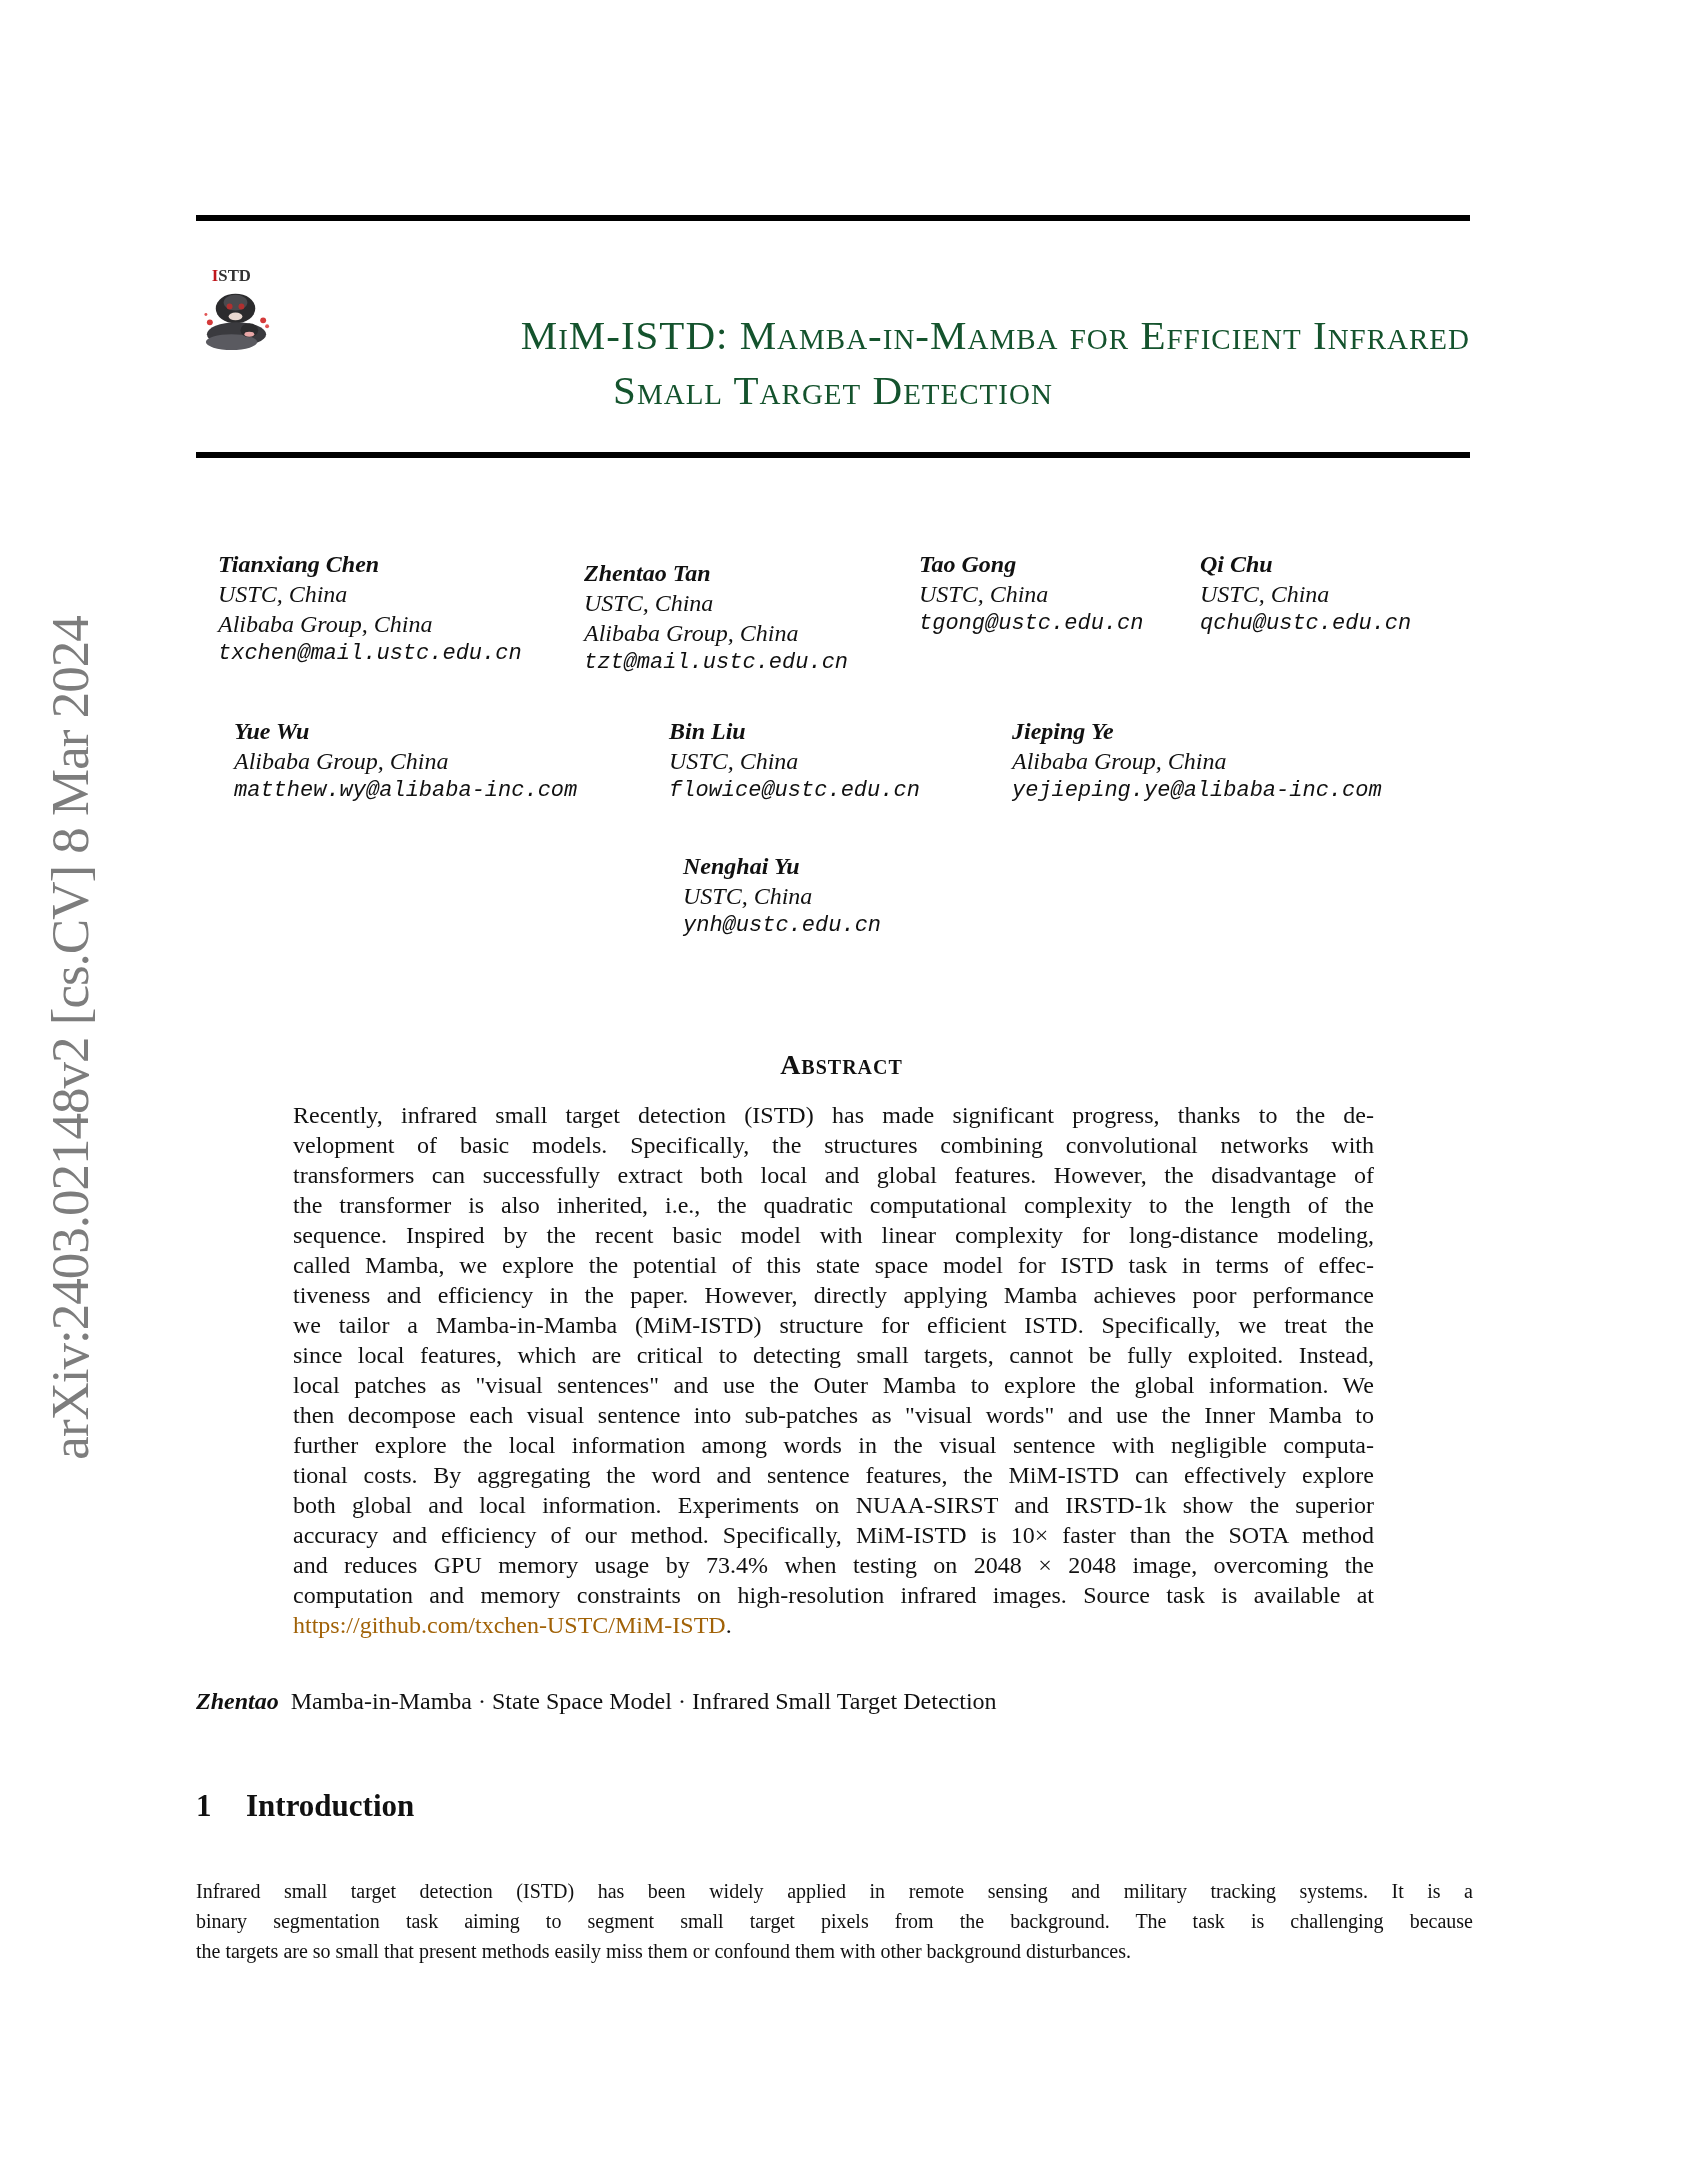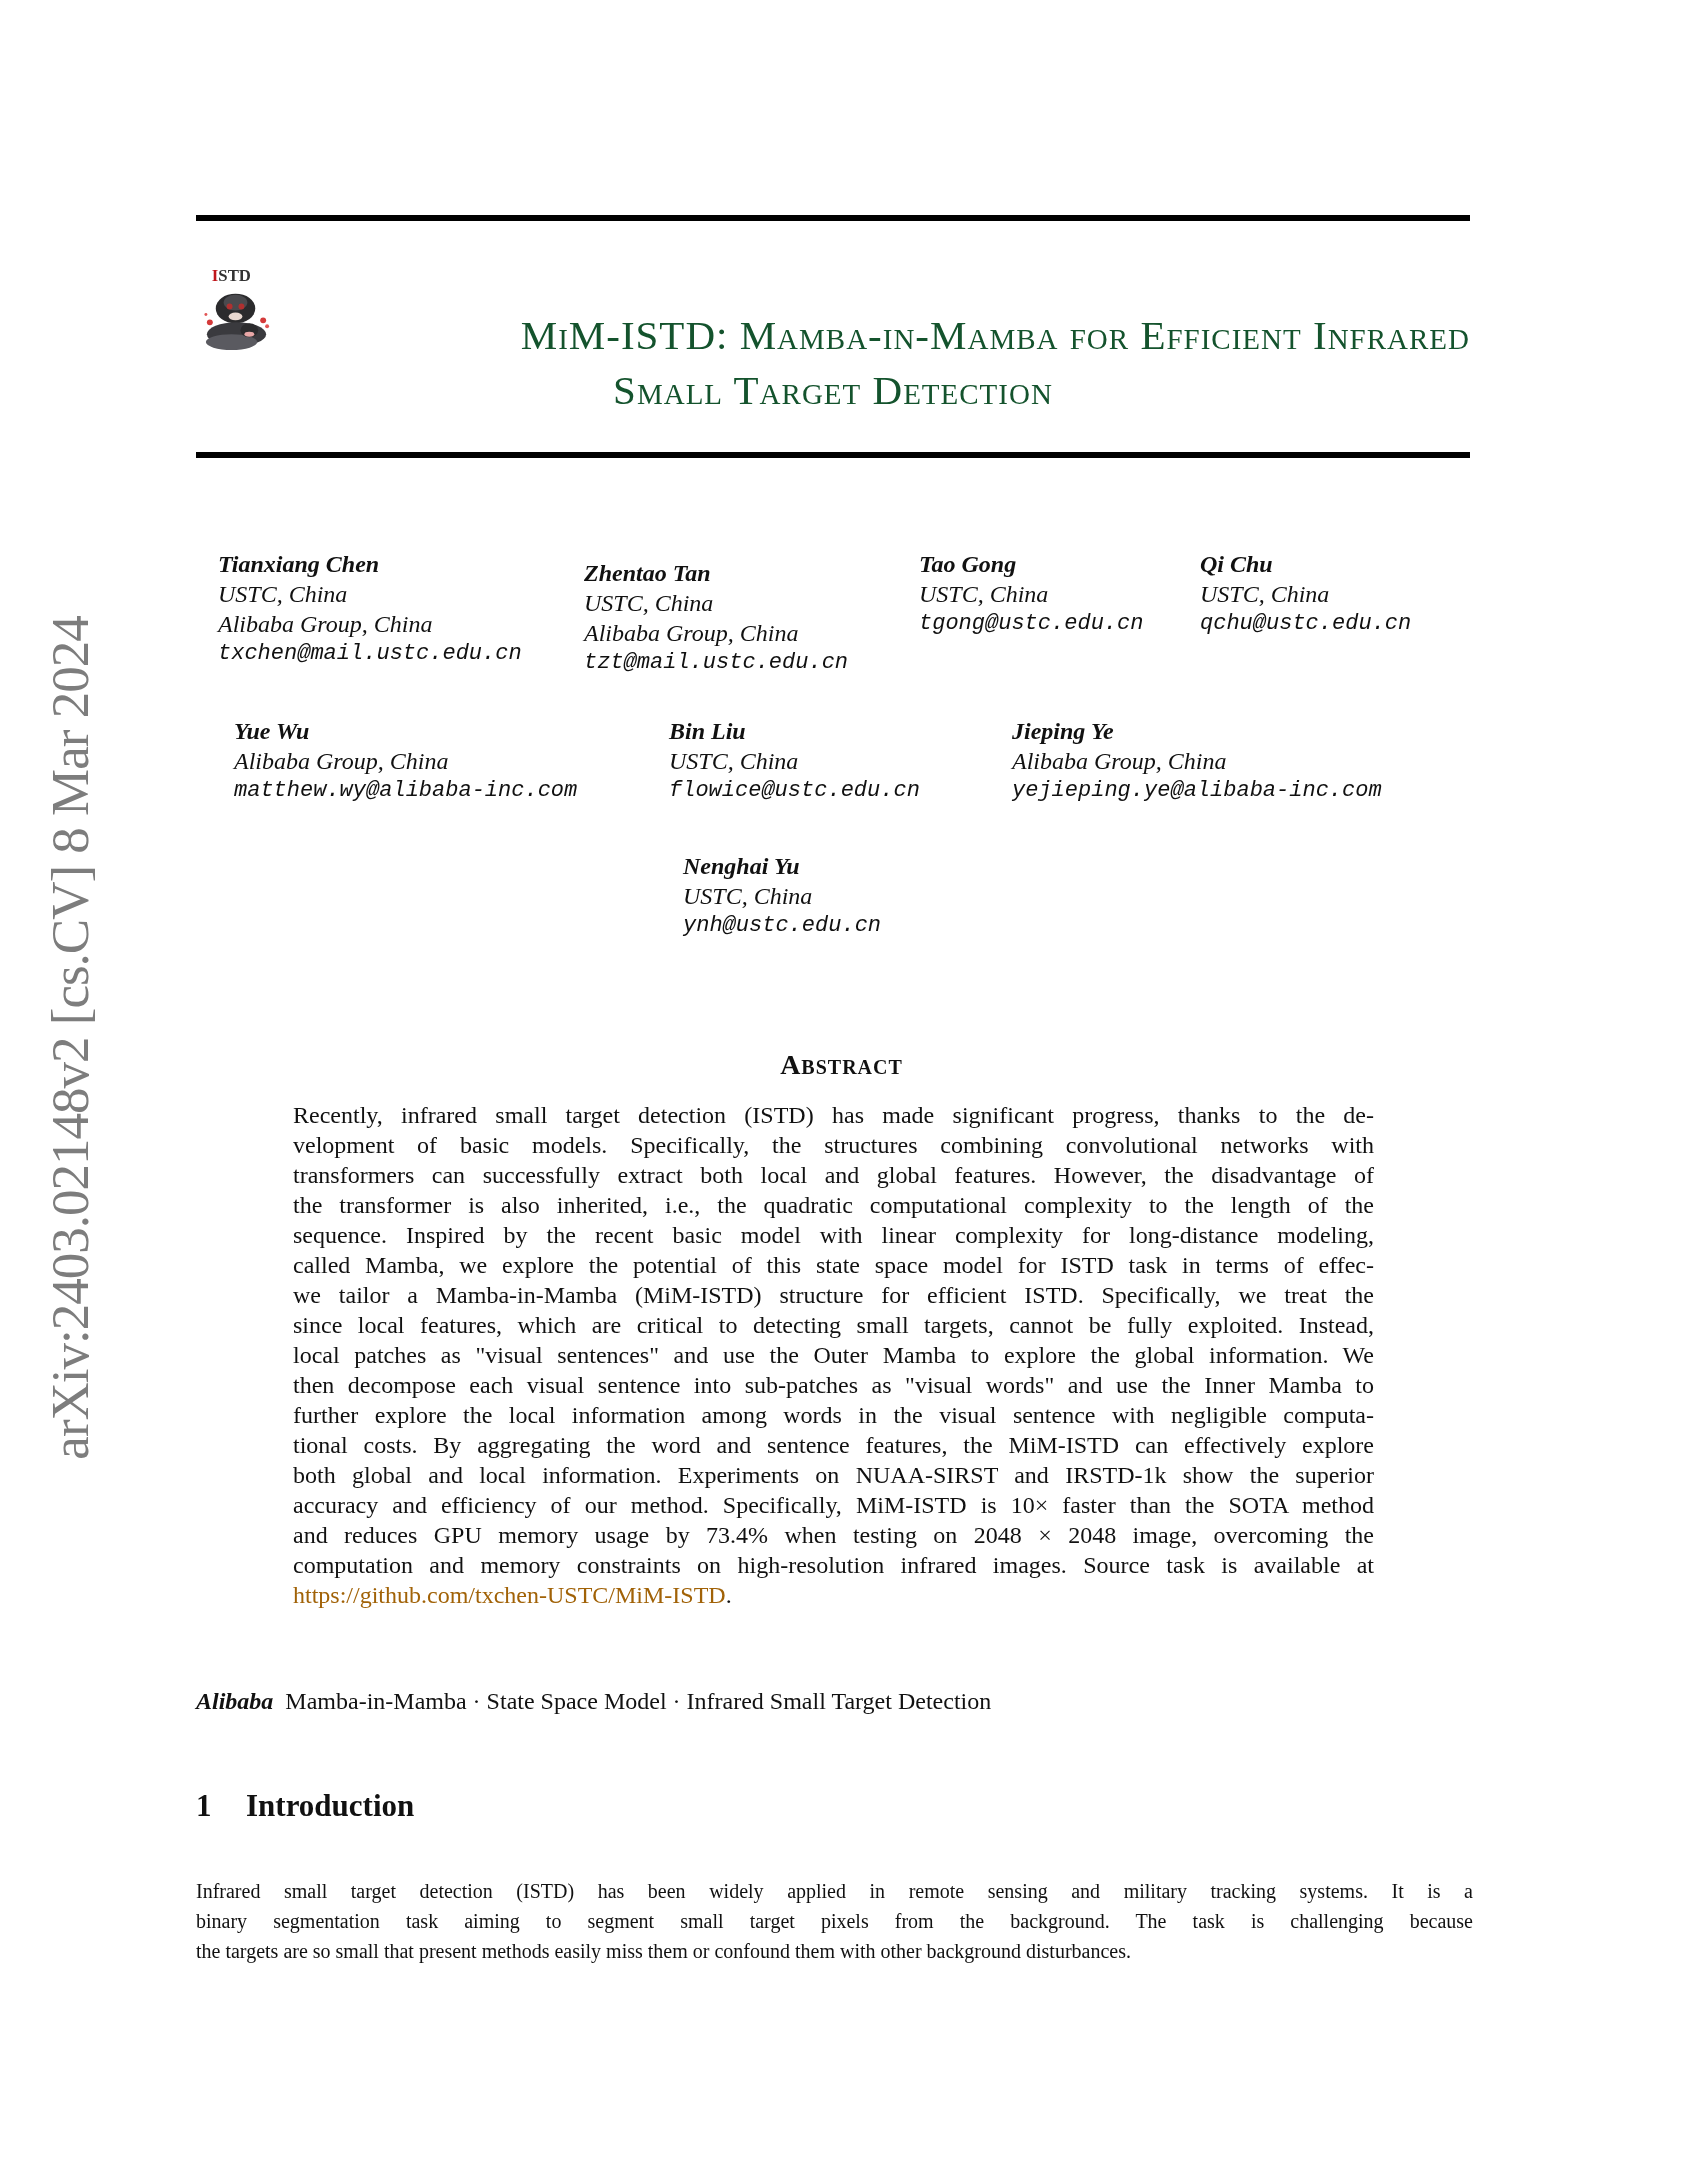--- a/index.html
+++ b/index.html
@@ -116,35 +116,36 @@
 </div>
 
 <div class="abstract-heading">Abstract</div>
 <div class="abstract-body">
   <span class="line">Recently, infrared small target detection (ISTD) has made significant progress, thanks to the de-</span>
   <span class="line">velopment of basic models.  Specifically, the structures combining convolutional networks with</span>
   <span class="line">transformers can successfully extract both local and global features. However, the disadvantage of</span>
   <span class="line">the transformer is also inherited, i.e., the quadratic computational complexity to the length of the</span>
   <span class="line">sequence.  Inspired by the recent basic model with linear complexity for long-distance modeling,</span>
   <span class="line">called Mamba, we explore the potential of this state space model for ISTD task in terms of effec-</span>
+  <span class="line">tiveness and efficiency in the paper. However, directly applying Mamba achieves poor performance</span>
   <span class="line">we tailor a Mamba-in-Mamba (MiM-ISTD) structure for efficient ISTD. Specifically, we treat the</span>
   <span class="line">since local features, which are critical to detecting small targets, cannot be fully exploited. Instead,</span>
   <span class="line">local patches as "visual sentences" and use the Outer Mamba to explore the global information. We</span>
   <span class="line">then decompose each visual sentence into sub-patches as "visual words" and use the Inner Mamba to</span>
   <span class="line">further explore the local information among words in the visual sentence with negligible computa-</span>
   <span class="line">tional costs. By aggregating the word and sentence features, the MiM-ISTD can effectively explore</span>
   <span class="line">both global and local information. Experiments on NUAA-SIRST and IRSTD-1k show the superior</span>
   <span class="line">accuracy and efficiency of our method. Specifically, MiM-ISTD is 10× faster than the SOTA method</span>
   <span class="line">and reduces GPU memory usage by 73.4% when testing on 2048 × 2048 image, overcoming the</span>
   <span class="line">computation and memory constraints on high-resolution infrared images. Source task is available at</span>
   <span class="line last"><span class="link">https://github.com/txchen-USTC/MiM-ISTD</span><span>.</span></span>
 </div>
 
 <div class="keywords">
-  <span class="kw-label">Alibaba</span>&nbsp;
+  <span class="kw-label">Zhentao</span>&nbsp;
   <span>Mamba-in-Mamba · State Space Model · Infrared Small Target Detection</span>
 </div>
 
 <div class="section-heading">
   <span class="num">1</span><span>Introduction</span>
 </div>
 
 <div class="intro-body">
   <span class="line">Infrared small target detection (ISTD) has been widely applied in remote sensing and military tracking systems. It is a</span>
   <span class="line">binary segmentation task aiming to segment small target pixels from the background. The task is challenging because</span>

